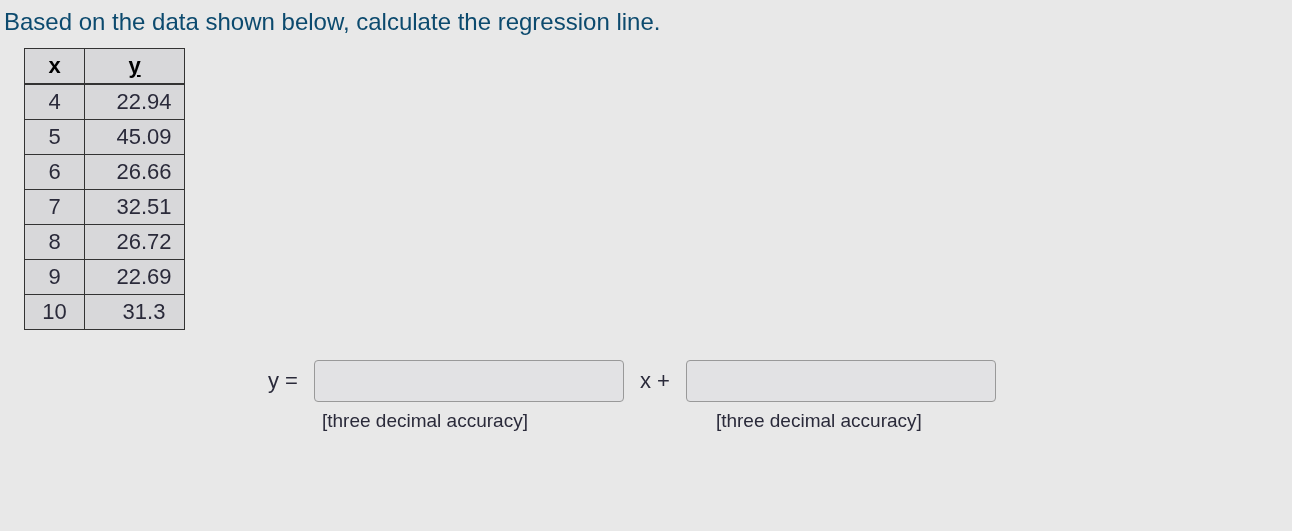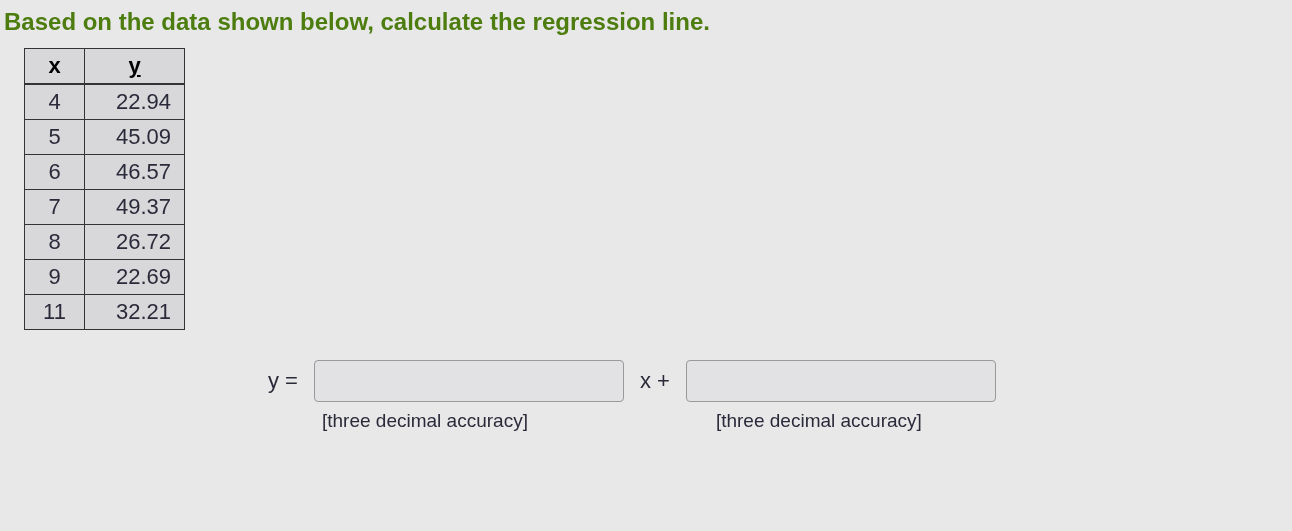--- a/index.html
+++ b/index.html
@@ -9,23 +9,23 @@
     }
     body {
       font-family: Arial, sans-serif;
       background-color: #e8e8e8;
       padding: 0;
       width: 1292px;
       height: 531px;
     }
     .prompt-text {
       font-size: 24px;
-      color: #4d7c0f;
+      color: #0c4a6e;
       padding: 8px 0 12px 4px;
-      font-weight: 700;
+      font-weight: 400;
     }
     .data-table {
       border-collapse: collapse;
       background-color: #d8d8da;
       margin-left: 24px;
       margin-bottom: 30px;
     }
     .data-table th {
       font-weight: bold;
       font-size: 22px;
@@ -46,21 +46,21 @@
       border-bottom: 2px solid #333;
     }
     .data-table td {
       border: 1px solid #333;
       padding: 4px 12px;
       font-size: 22px;
       text-align: center;
       color: #2a2a3a;
     }
     .data-table td.y-val {
-      text-align: left;
+      text-align: center;
       padding-left: 31px;
       margin-left: 20px;
     }
     .answer-row {
       display: flex;
       align-items: center;
       margin-left: 260px;
       margin-top: 10px;
       gap: 8px;
     }
@@ -111,37 +111,37 @@
     <tr>
       <td>4</td>
       <td class="y-val">22.94</td>
     </tr>
     <tr>
       <td>5</td>
       <td class="y-val">45.09</td>
     </tr>
     <tr>
       <td>6</td>
-      <td class="y-val">46.57</td>
+      <td class="y-val">26.66</td>
     </tr>
     <tr>
       <td>7</td>
-      <td class="y-val">49.37</td>
+      <td class="y-val">32.51</td>
     </tr>
     <tr>
       <td>8</td>
       <td class="y-val">26.72</td>
     </tr>
     <tr>
       <td>9</td>
       <td class="y-val">22.69</td>
     </tr>
     <tr>
-      <td>11</td>
-      <td class="y-val">32.21</td>
+      <td>10</td>
+      <td class="y-val">31.3</td>
     </tr>
   </tbody>
 </table>
 
 <div class="answer-row">
   <span class="eq-label">y =</span>
   <input type="text" class="input-box" value="" style="">
   <span class="eq-label">x +</span>
   <input type="text" class="input-box" value="" style="">
 </div>

